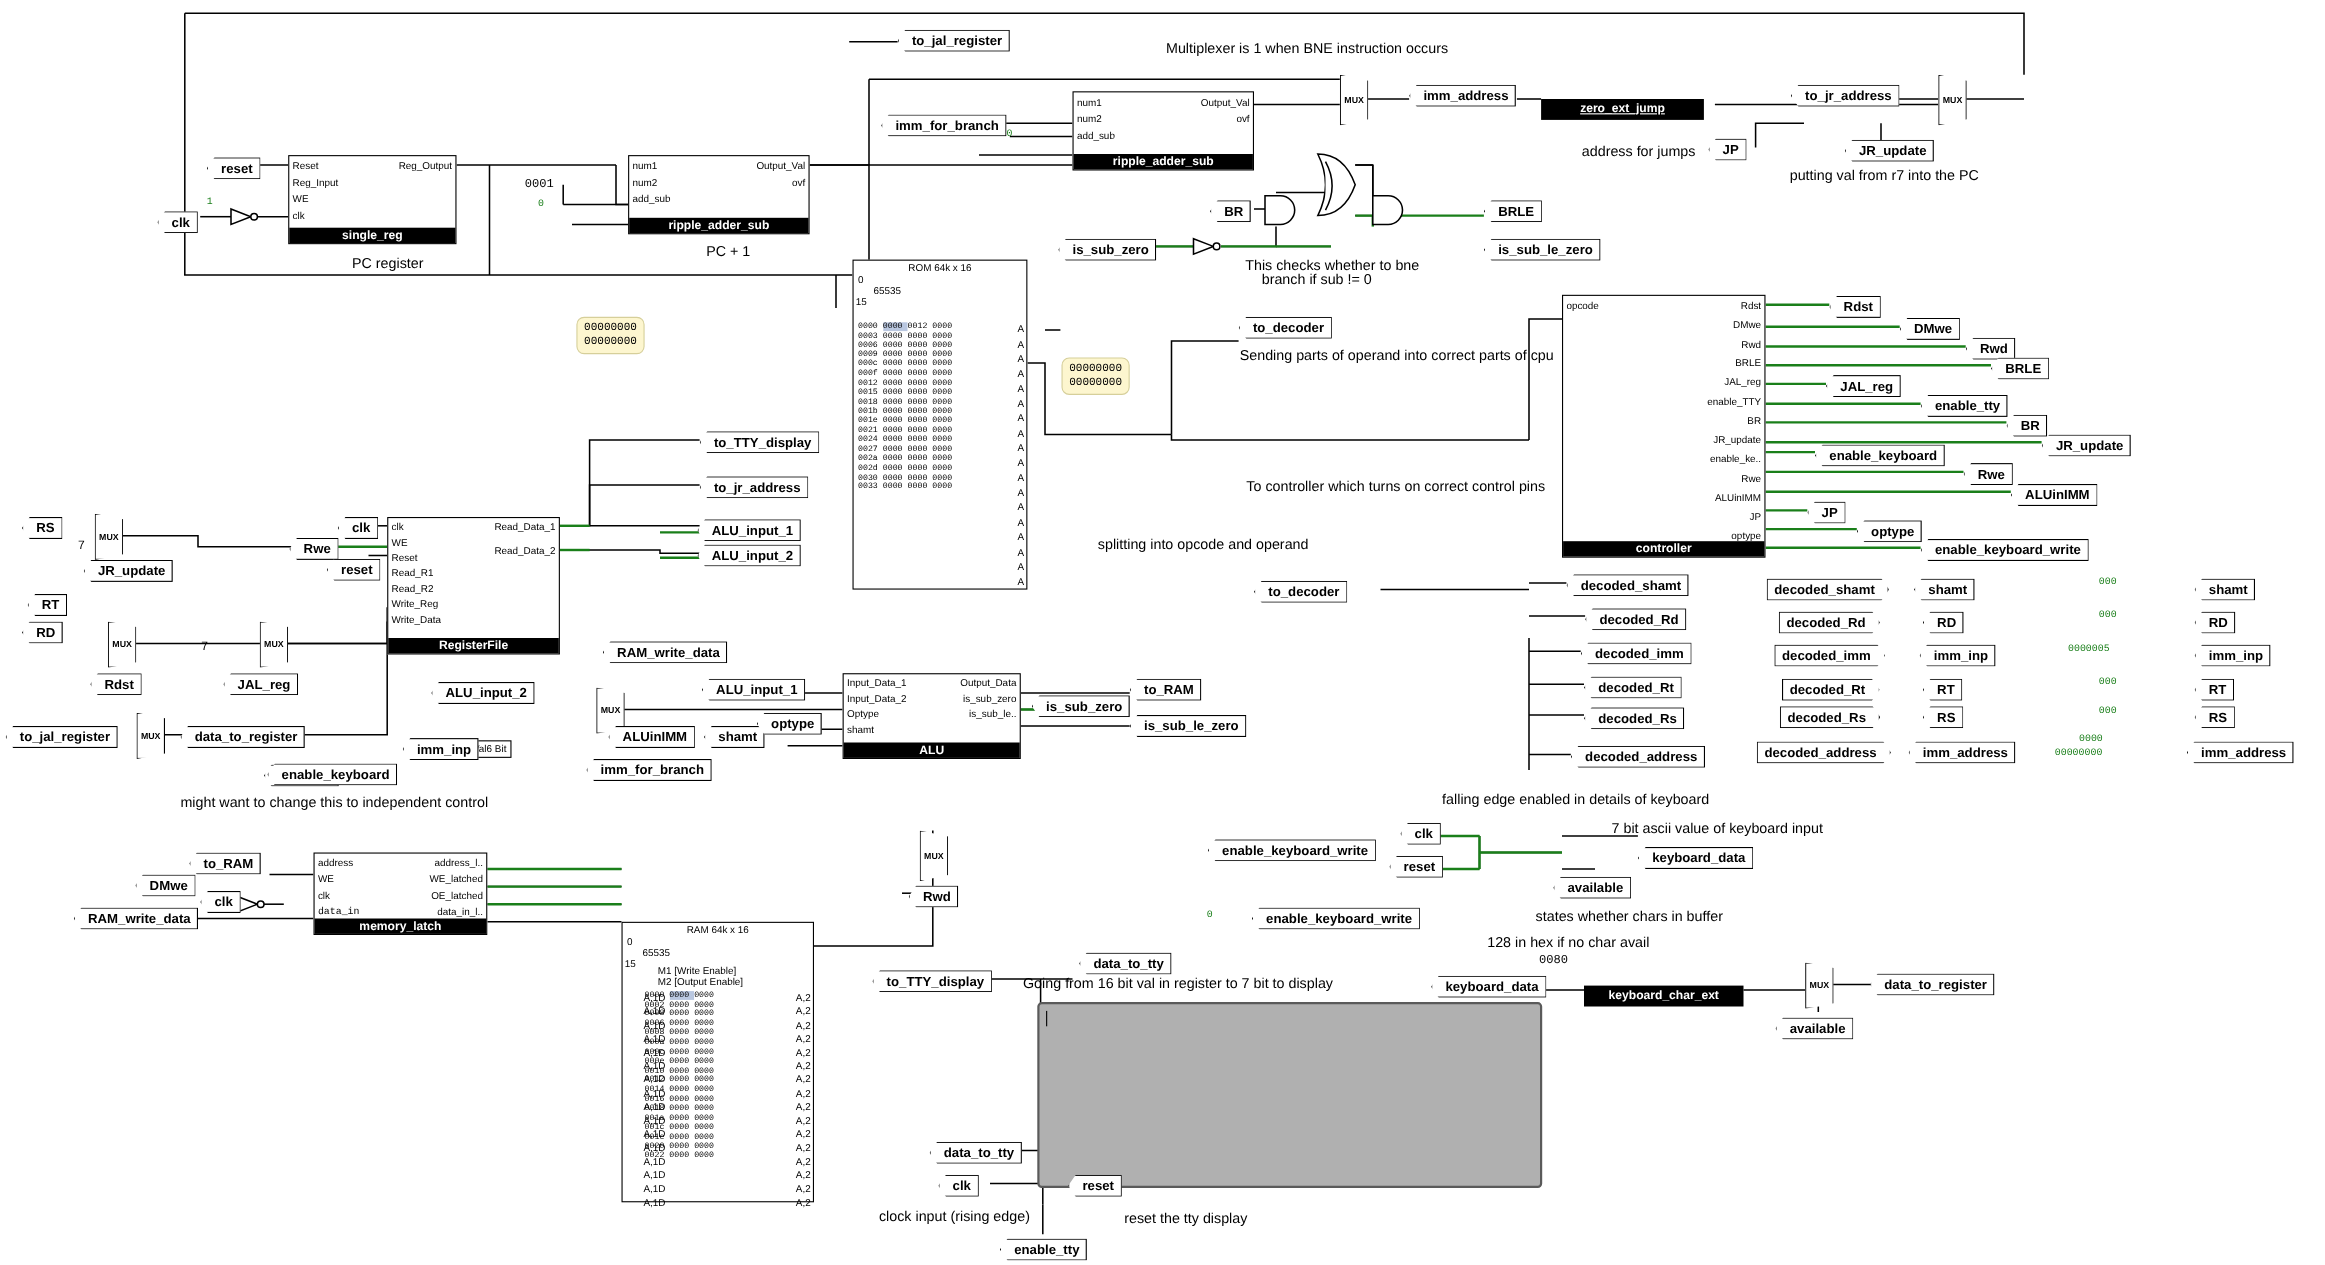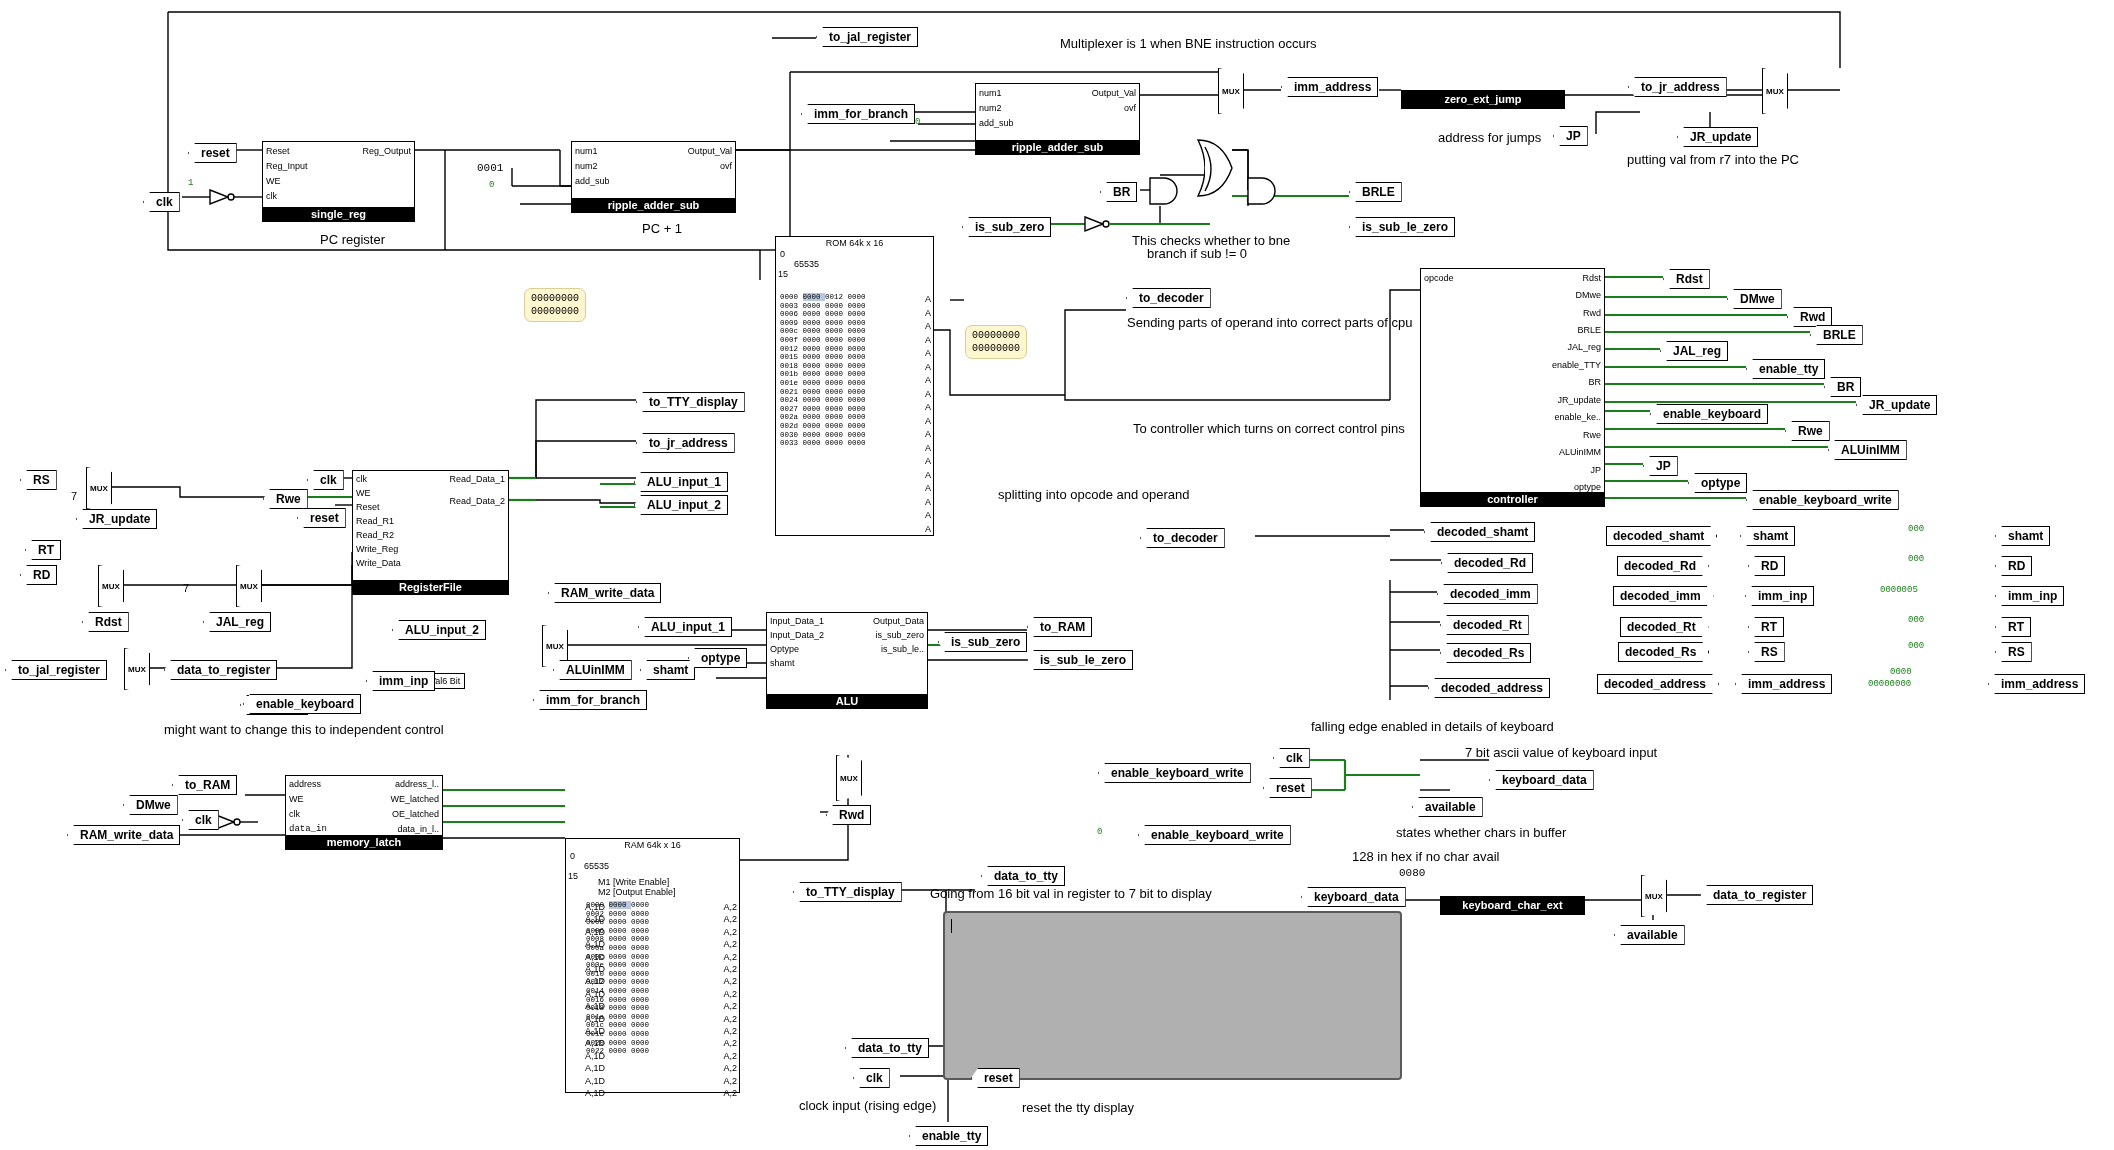--- a/index.html
+++ b/index.html
@@ -236,21 +236,21 @@
 </svg>
 
 <div class="note" style="left:1060px;top:36px;">Multiplexer is 1 when BNE instruction occurs</div>
 <div class="note" style="left:1438px;top:130px;">address for jumps</div>
 <div class="note" style="left:1627px;top:152px;">putting val from r7 into the PC</div>
 <div class="note" style="left:320px;top:232px;">PC register</div>
 <div class="note" style="left:642px;top:221px;">PC + 1</div>
 <div class="note" style="left:1132px;top:233px;">This checks whether to bne</div>
 <div class="note" style="left:1147px;top:246px;">branch if sub != 0</div>
 <div class="note" style="left:1127px;top:315px;">Sending parts of operand into correct parts of cpu</div>
-<div class="note" style="left:1133px;top:421px;">To controller which turns on correct control pins</div>
+<div class="note" style="left:1133px;top:434px;">To controller which turns on correct control pins</div>
 <div class="note" style="left:998px;top:487px;">splitting into opcode and operand</div>
 <div class="note" style="left:164px;top:722px;">might want to change this to independent control</div>
 <div class="note" style="left:1311px;top:719px;">falling edge enabled in details of keyboard</div>
 <div class="note" style="left:1465px;top:745px;">7 bit ascii value of keyboard input</div>
 <div class="note" style="left:1396px;top:825px;">states whether chars in buffer</div>
 <div class="note" style="left:1352px;top:849px;">128 in hex if no char avail</div>
 <div class="note" style="left:930px;top:886px;">Going from 16 bit val in register to 7 bit to display</div>
 <div class="note" style="left:799px;top:1098px;">clock input (rising edge)</div>
 <div class="note" style="left:1022px;top:1100px;">reset the tty display</div>
 
@@ -288,21 +288,21 @@
 <div class="comp" style="left:975px;top:83px;width:165px;height:72px;">
   <div class="pinL" style="top:4px;">num1</div>
   <div class="pinL" style="top:19px;">num2</div>
   <div class="pinL" style="top:34px;">add_sub</div>
   <div class="pinR" style="top:4px;">Output_Val</div>
   <div class="pinR" style="top:19px;">ovf</div>
   <div class="title">ripple_adder_sub</div>
 </div>
 <div class="greenval" style="left:915px;top:117px;">0</div>
 
-<div class="blackbar" style="left:1401px;top:90px;width:164px;height:19px;line-height:19px;">zero_ext_jump</div>
+<div class="blackbar" style="left:1401px;top:90px;width:148px;height:19px;line-height:19px;text-decoration:underline;">zero_ext_jump</div>
 
 <div class="comp" style="left:1420px;top:268px;width:185px;height:239px;">
   <div class="pinL" style="top:4px;">opcode</div>
   <div class="pinR" style="top:4px;">Rdst</div>
   <div class="pinR" style="top:21px;">DMwe</div>
   <div class="pinR" style="top:39px;">Rwd</div>
   <div class="pinR" style="top:56px;">BRLE</div>
   <div class="pinR" style="top:73px;">JAL_reg</div>
   <div class="pinR" style="top:91px;">enable_TTY</div>
   <div class="pinR" style="top:108px;">BR</div>
@@ -322,21 +322,21 @@
   <div class="pinL" style="top:31px;">Reset</div>
   <div class="pinL" style="top:45px;">Read_R1</div>
   <div class="pinL" style="top:59px;">Read_R2</div>
   <div class="pinL" style="top:73px;">Write_Reg</div>
   <div class="pinL" style="top:87px;">Write_Data</div>
   <div class="pinR" style="top:3px;">Read_Data_1</div>
   <div class="pinR" style="top:25px;">Read_Data_2</div>
   <div class="title">RegisterFile</div>
 </div>
 
-<div class="comp" style="left:766px;top:612px;width:162px;height:97px;">
+<div class="comp" style="left:766px;top:612px;width:162px;height:78px;">
   <div class="pinL" style="top:3px;">Input_Data_1</div>
   <div class="pinL" style="top:17px;">Input_Data_2</div>
   <div class="pinL" style="top:31px;">Optype</div>
   <div class="pinL" style="top:45px;">shamt</div>
   <div class="pinR" style="top:3px;">Output_Data</div>
   <div class="pinR" style="top:17px;">is_sub_zero</div>
   <div class="pinR" style="top:31px;">is_sub_le..</div>
   <div class="title">ALU</div>
 </div>
 

